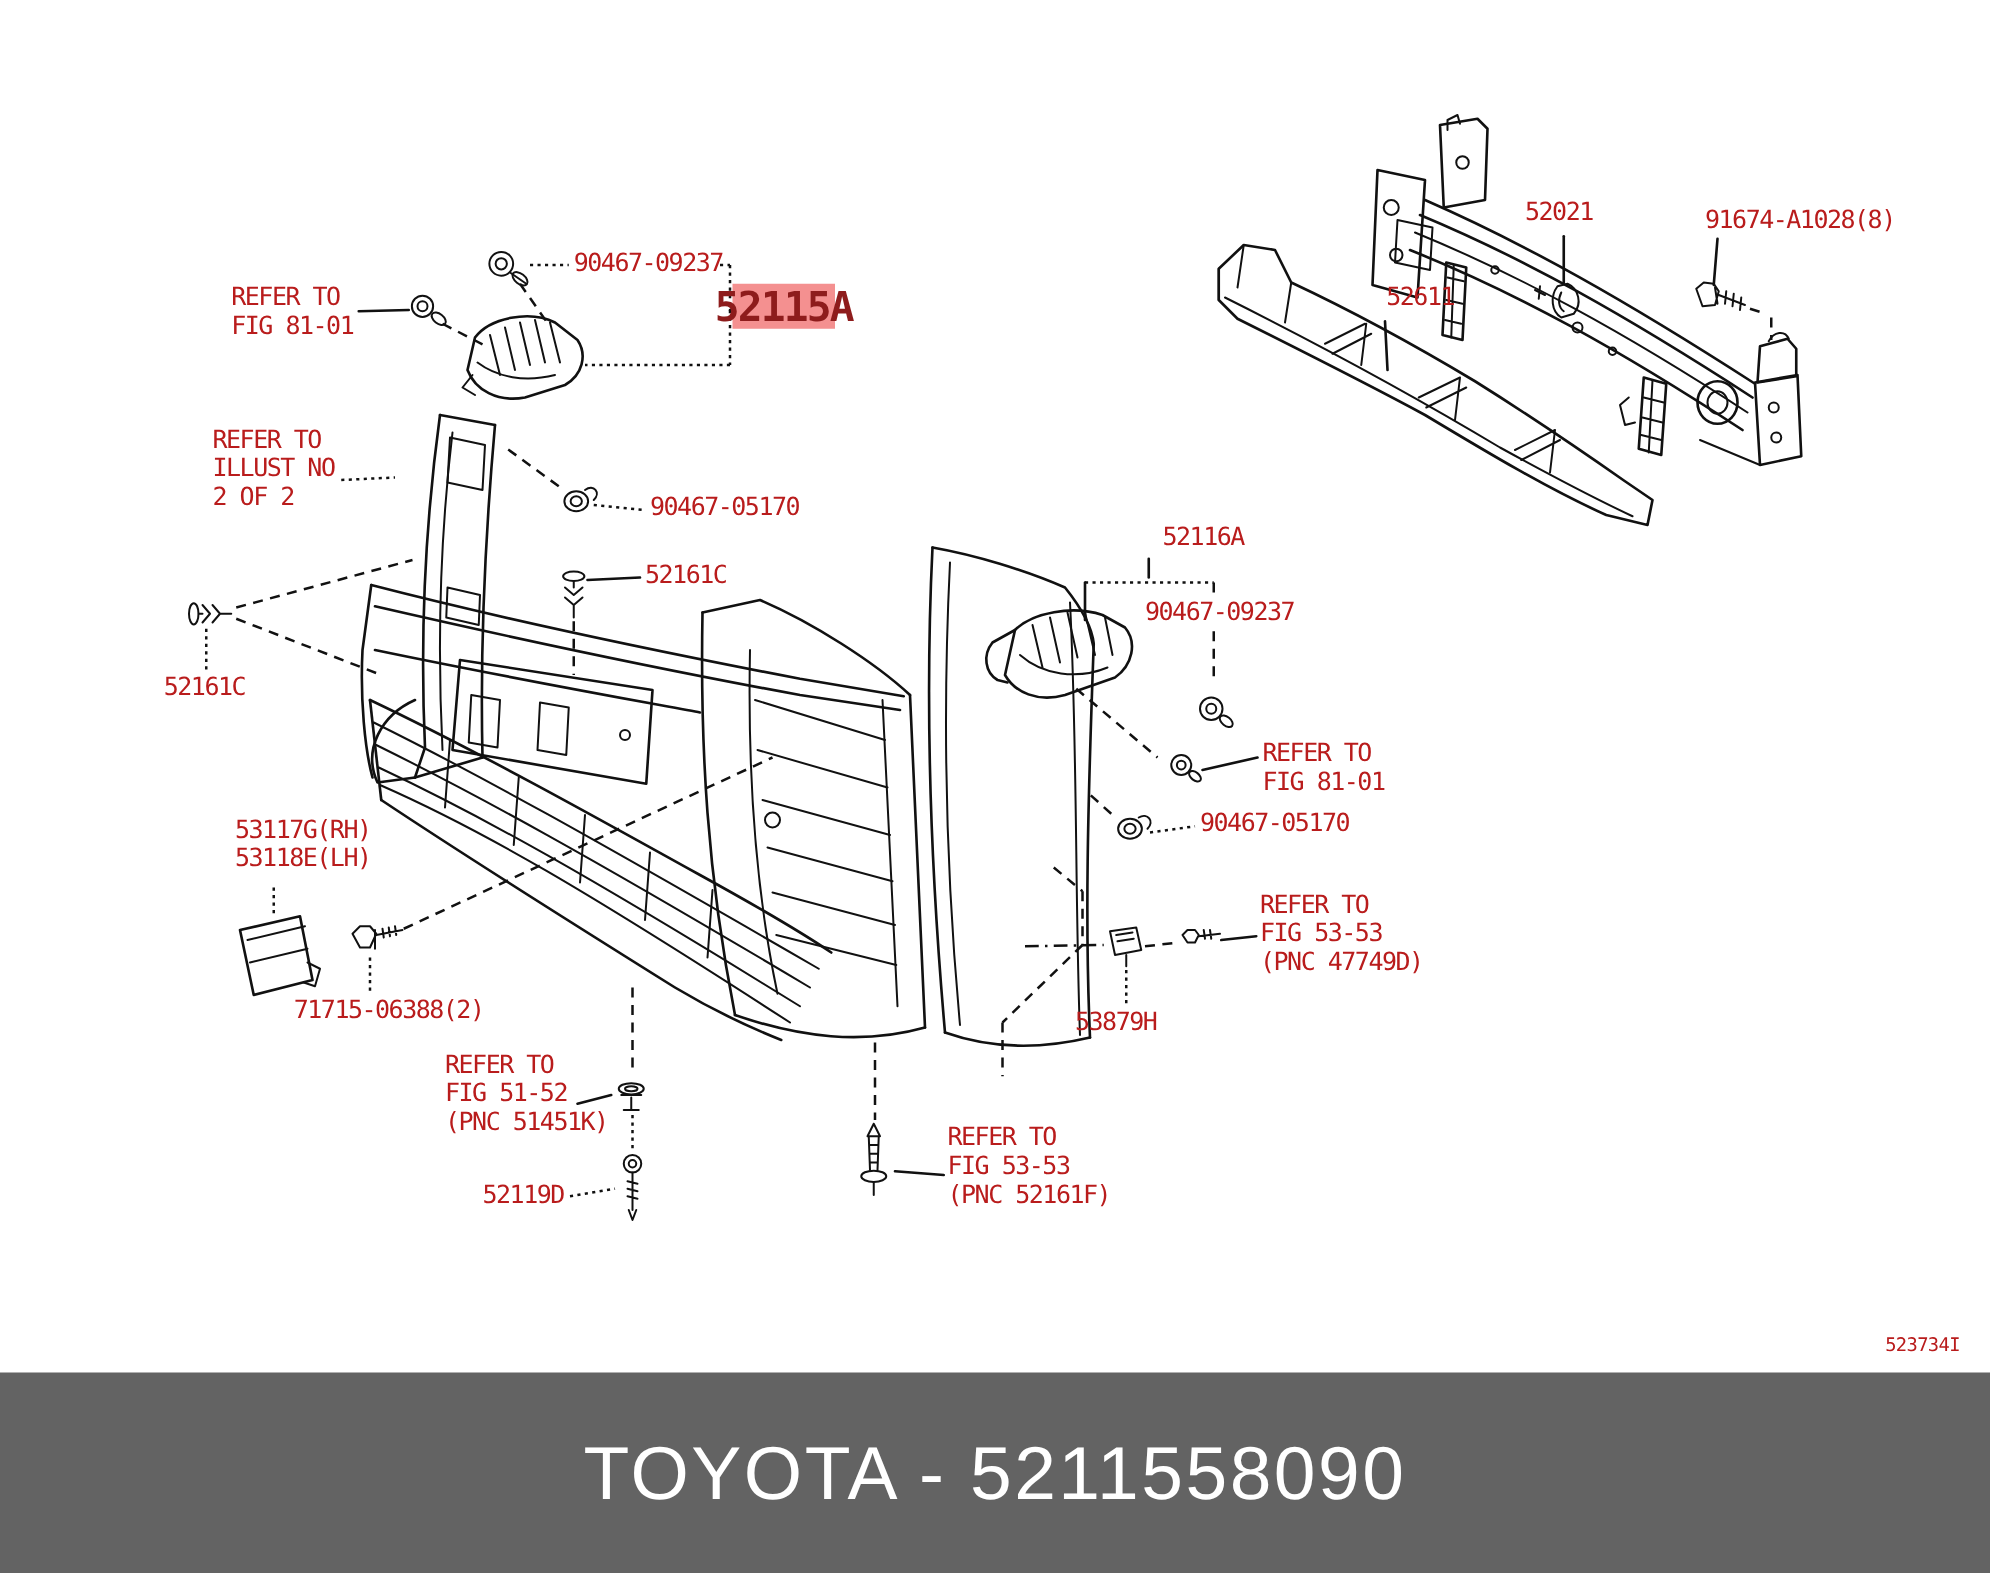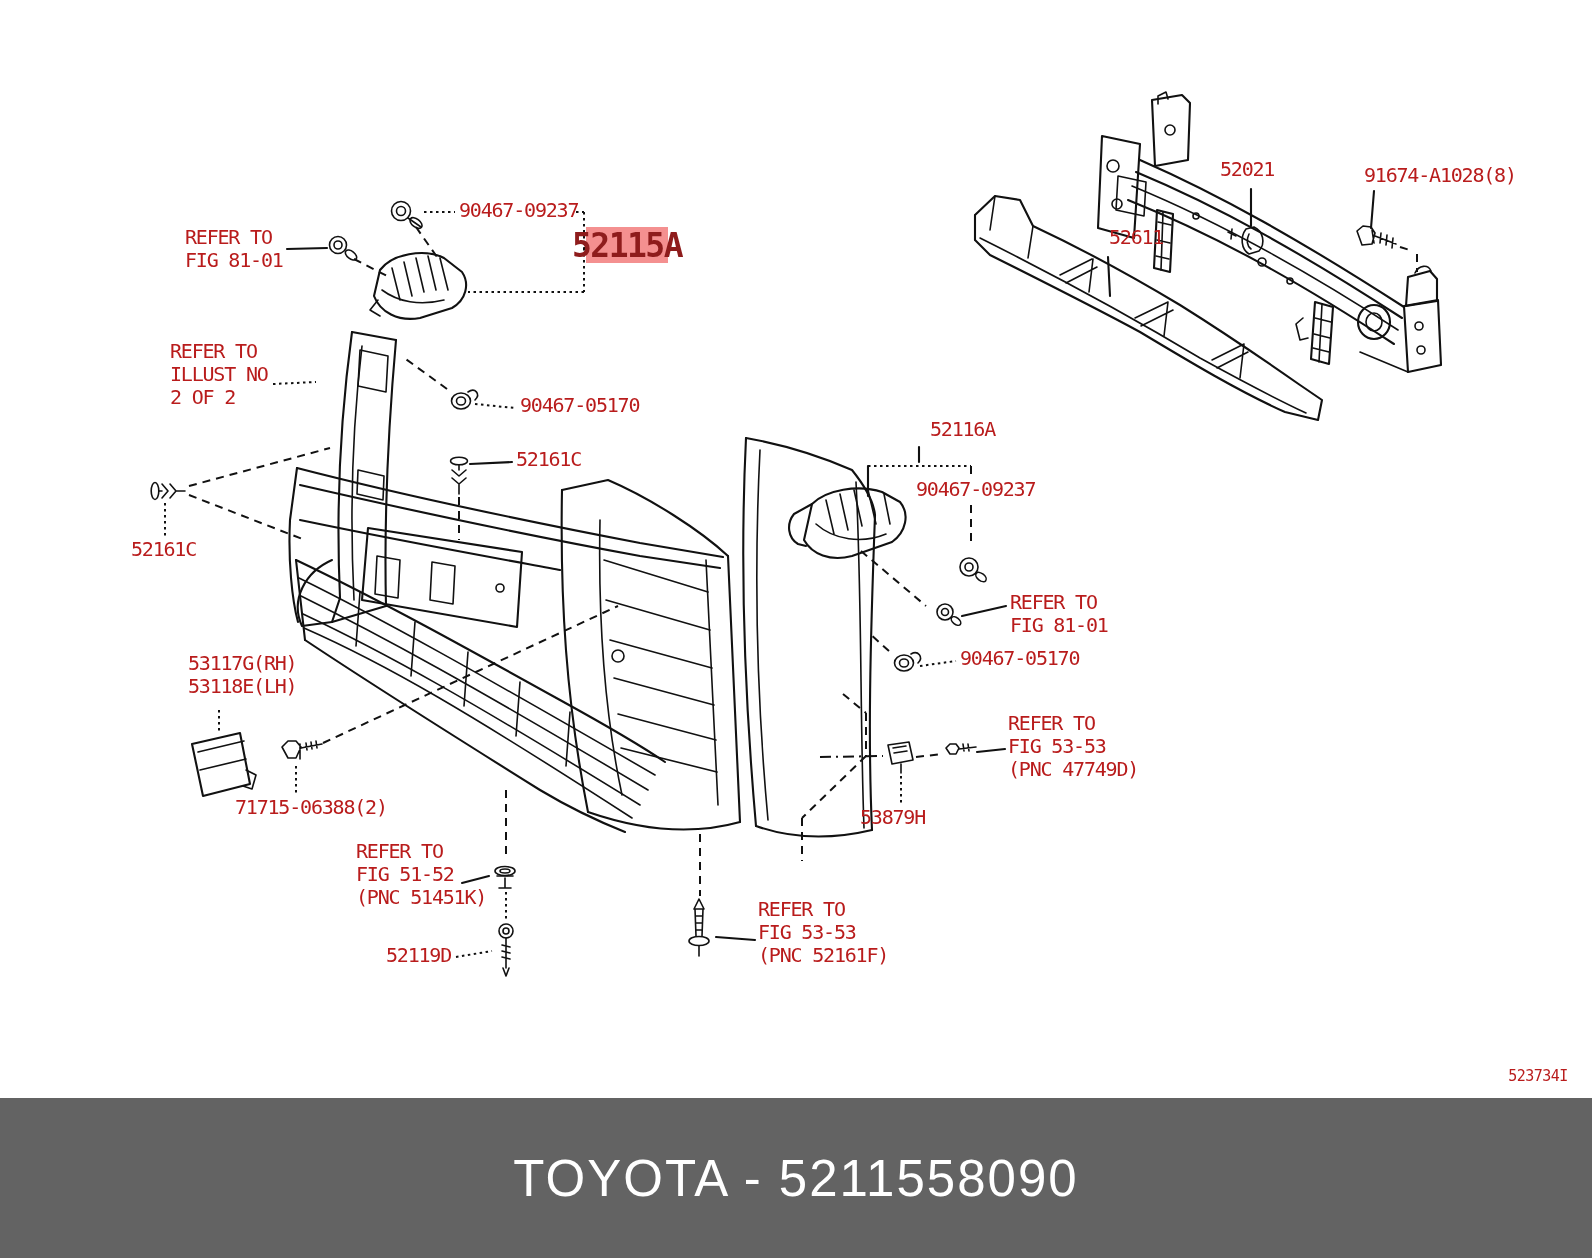--- a/index.html
+++ b/index.html
@@ -7,21 +7,21 @@
          font-family:"DejaVu Sans Mono",monospace;}
   #linework{position:absolute;left:0;top:0;}
   .lbl{position:absolute;font-weight:normal;font-size:20px;line-height:23px;
        letter-spacing:-1.2px;color:#b91c1c;white-space:pre-line;}
   .lbl.small{font-size:15px;line-height:16px;letter-spacing:-0.5px;}
   .hl{position:absolute;left:586px;top:227px;width:82px;height:36px;
       background:#f49090;display:flex;align-items:center;justify-content:center;}
   .hl span{font-weight:bold;font-size:33px;letter-spacing:-1.5px;color:#8e1c1c;}
   .banner{position:absolute;left:0;top:1098px;width:1592px;height:160px;background:#636363;
           display:flex;align-items:center;justify-content:center;gap:84px;}
-  .banner span{font-family:"Liberation Sans",sans-serif;font-size:51px;color:#ffffff;
+  .banner span{font-family:"Liberation Sans",sans-serif;font-size:60px;color:#ffffff;
                letter-spacing:2px;white-space:nowrap;}
   svg .ln{stroke:#111;fill:none;stroke-width:2.1;stroke-linecap:round;stroke-linejoin:round;}
   svg .th{stroke:#111;fill:none;stroke-width:1.6;stroke-linecap:round;stroke-linejoin:round;}
   svg .dash{stroke:#111;fill:none;stroke-width:2;stroke-dasharray:8 6;}
   svg .dot{stroke:#111;fill:none;stroke-width:2;stroke-dasharray:2.5 3.5;}
   svg .dd{stroke:#111;fill:none;stroke-width:2;stroke-dasharray:11 5 2 5;}
 </style>
 </head>
 <body>
 

